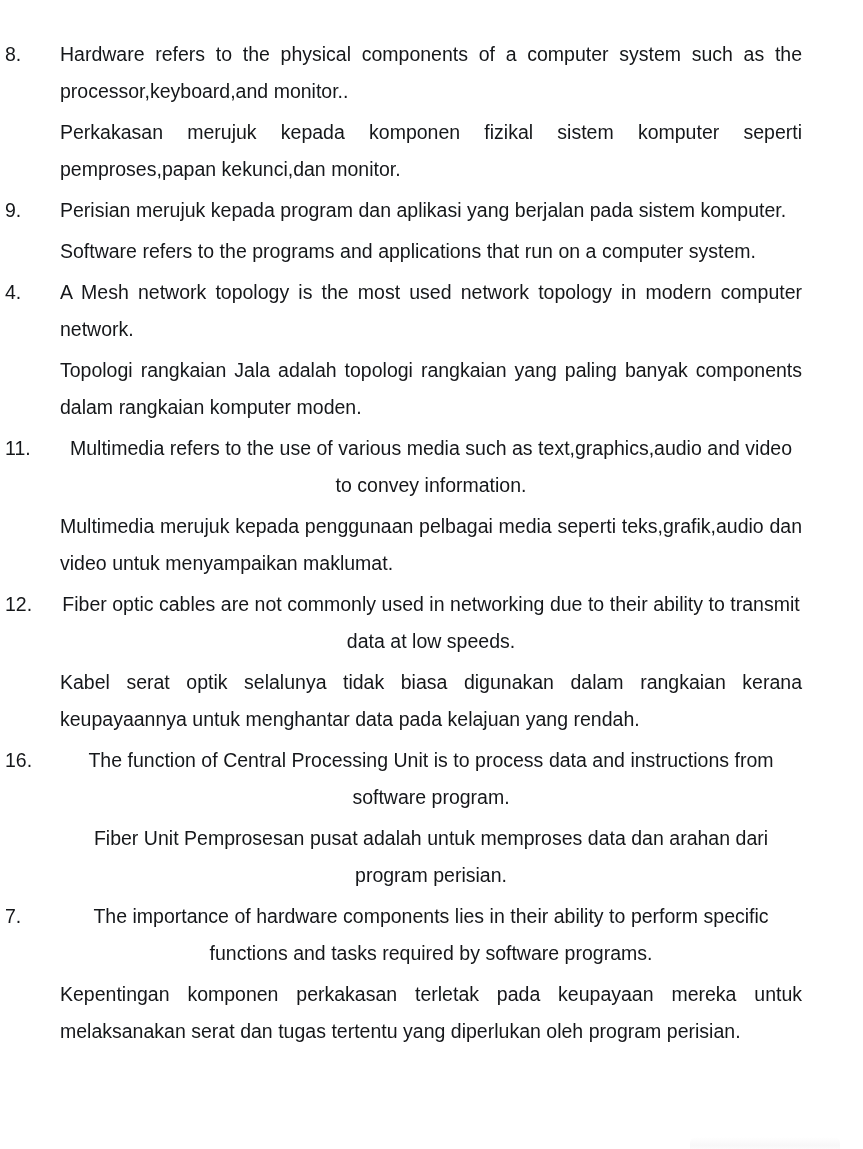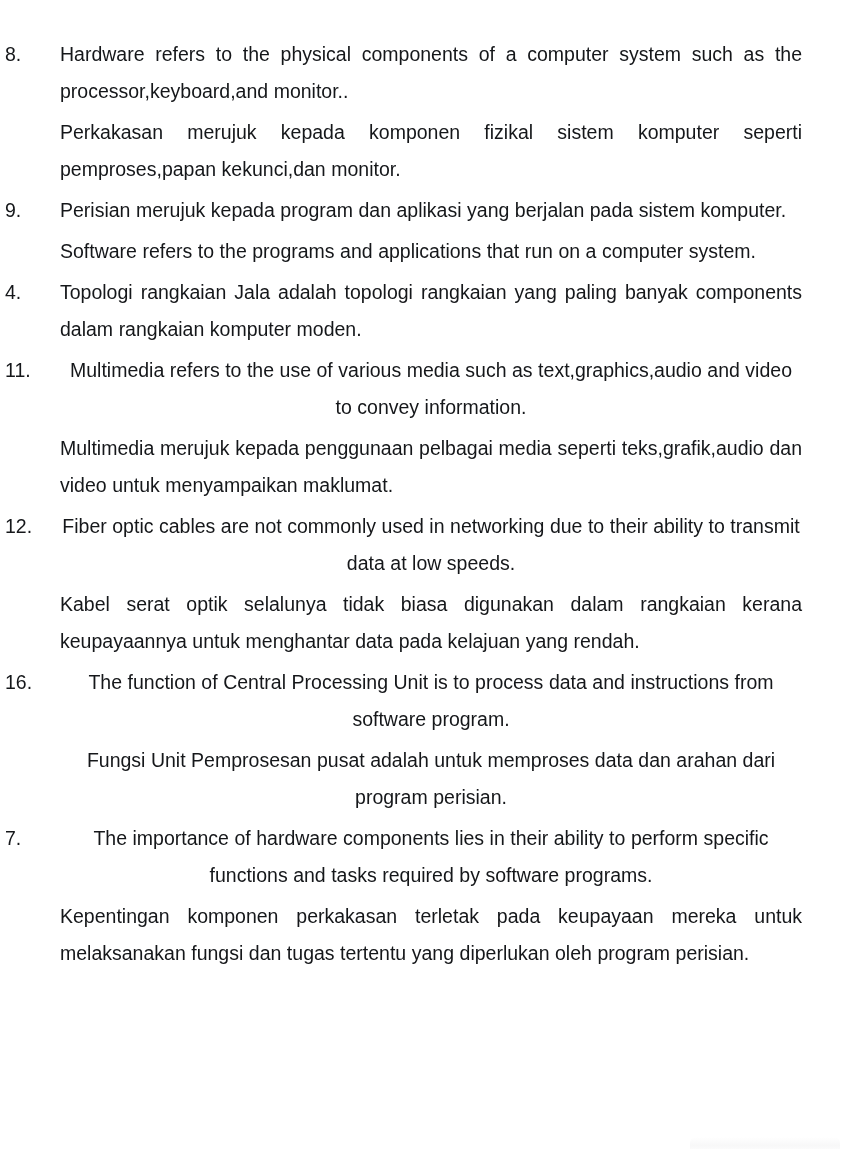--- a/index.html
+++ b/index.html
@@ -101,44 +101,45 @@
     </div>
 
     <div class="item">
       <span class="item-number">9.</span>
       <p class="para malay">Perisian merujuk kepada program dan aplikasi yang berjalan pada sistem komputer.</p>
       <p class="para english">Software refers to the programs and applications that run on a computer system.</p>
     </div>
 
     <div class="item">
       <span class="item-number">4.</span>
+      <p class="para english">A Mesh network topology is the most used network topology in modern computer network.</p>
       <p class="para malay">Topologi rangkaian Jala adalah topologi rangkaian yang paling banyak components dalam rangkaian komputer moden.</p>
     </div>
 
     <div class="item">
       <span class="item-number">11.</span>
       <p class="para english tight">Multimedia refers to the use of various media such as text,graphics,audio and video to convey information.</p>
       <p class="para malay">Multimedia merujuk kepada penggunaan pelbagai media seperti teks,grafik,audio dan video untuk menyampaikan maklumat.</p>
     </div>
 
     <div class="item">
       <span class="item-number">12.</span>
       <p class="para english tight">Fiber optic cables are not commonly used in networking due to their ability to transmit data at low speeds.</p>
       <p class="para malay">Kabel serat optik selalunya tidak biasa digunakan dalam rangkaian kerana keupayaannya untuk menghantar data pada kelajuan yang rendah.</p>
     </div>
 
     <div class="item">
       <span class="item-number">16.</span>
       <p class="para english tight">The function of Central Processing Unit is to process data and instructions from software program.</p>
-      <p class="para malay tight">Fungsi Unit Pemprosesan pusat adalah untuk memproses data dan arahan dari program perisian.</p>
+      <p class="para malay tight">Fiber Unit Pemprosesan pusat adalah untuk memproses data dan arahan dari program perisian.</p>
     </div>
 
     <div class="item">
       <span class="item-number">7.</span>
       <p class="para english tight">The importance of hardware components lies in their ability to perform specific functions and tasks required by software programs.</p>
-      <p class="para malay">Kepentingan komponen perkakasan terletak pada keupayaan mereka untuk melaksanakan fungsi dan tugas tertentu yang diperlukan oleh program perisian.</p>
+      <p class="para malay">Kepentingan komponen perkakasan terletak pada keupayaan mereka untuk melaksanakan serat dan tugas tertentu yang diperlukan oleh program perisian.</p>
     </div>
 
   </div>
 
   <div id="scan-artifact"></div>
 
 </div>
 
 </body></html>

